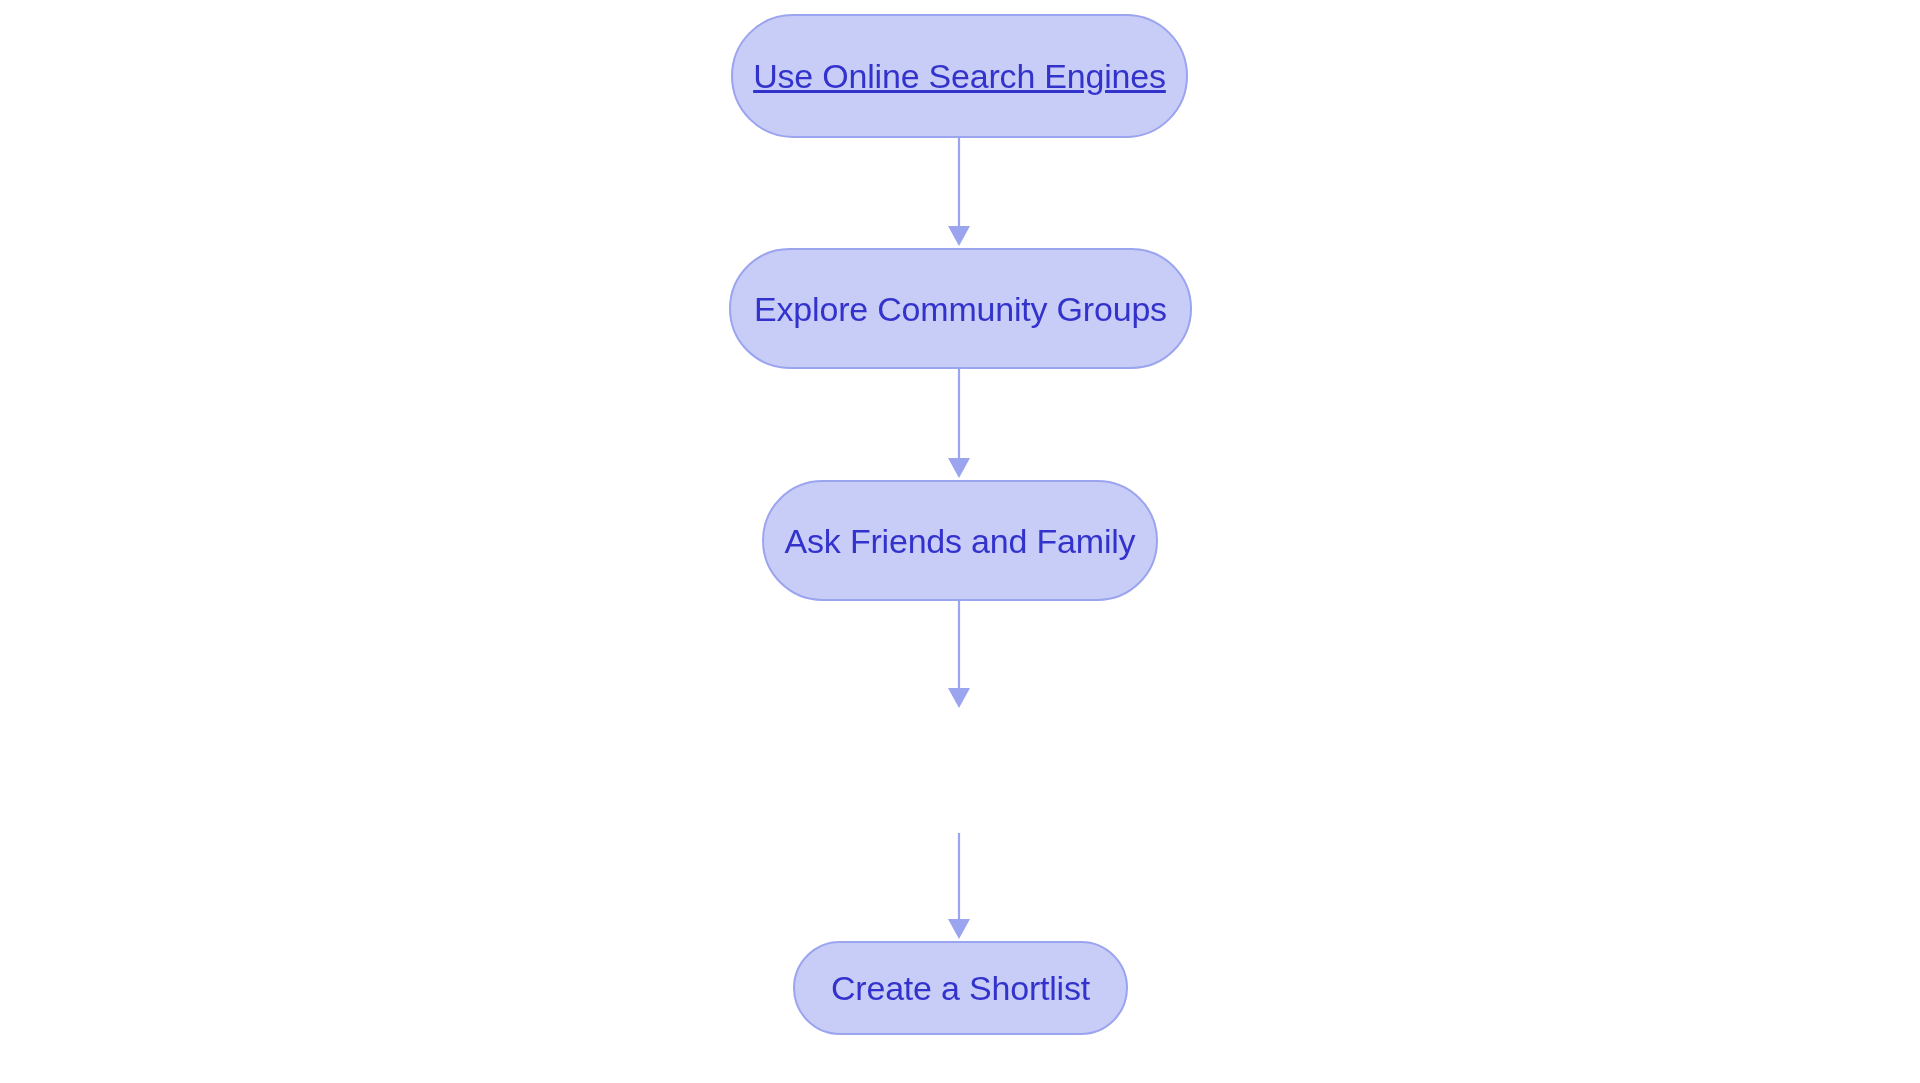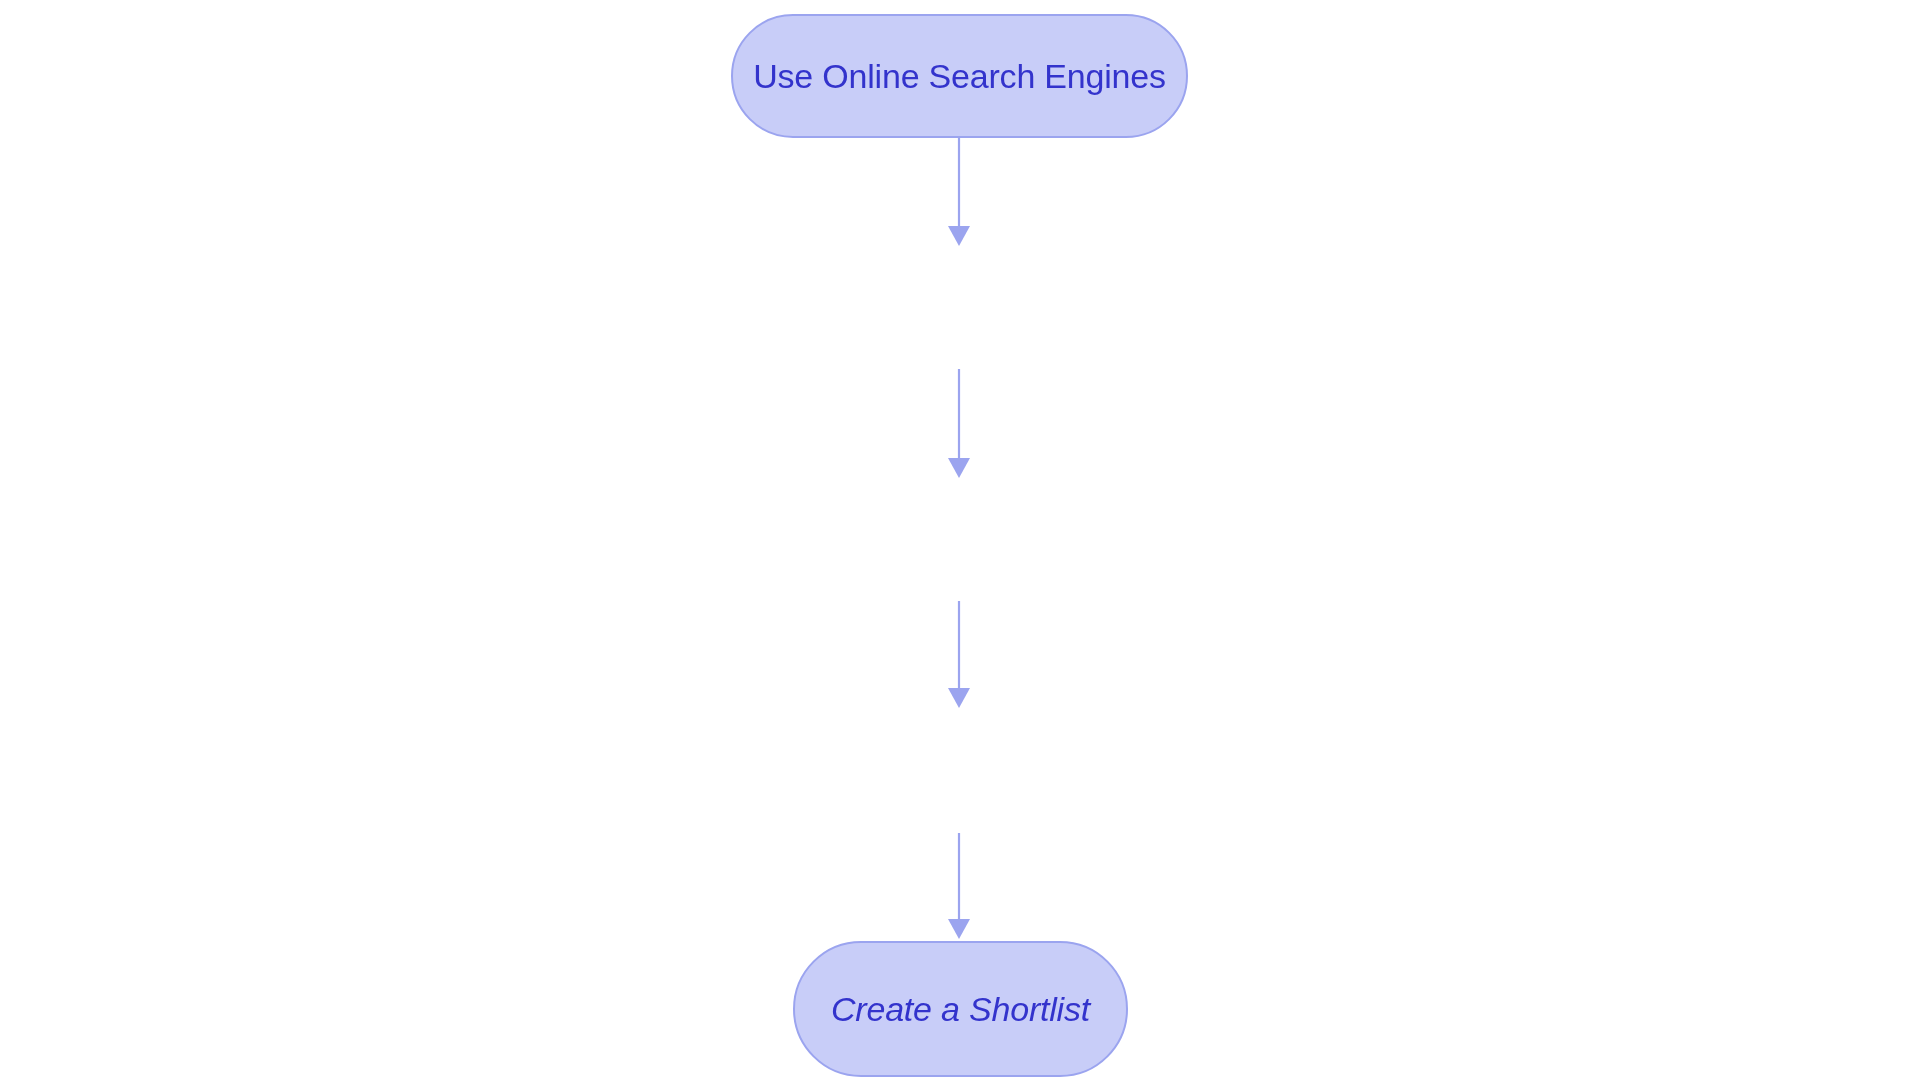--- a/index.html
+++ b/index.html
@@ -65,24 +65,30 @@
     <line x1="959" y1="369" x2="959" y2="460"></line>
     <polygon points="948,458 970,458 959,478"></polygon>
 
     <line x1="959" y1="601" x2="959" y2="690"></line>
     <polygon points="948,688 970,688 959,708"></polygon>
 
     <line x1="959" y1="833" x2="959" y2="921"></line>
     <polygon points="948,919 970,919 959,939"></polygon>
   </svg>
 
-  <div class="flow-node" style="left:731px; top:14px; width:457px; height:124px;">
+  <div class="flow-node" style="left:731px; top:14px; width:457px; height:124px;text-decoration:underline;">
     <span class="node-label">Use Online Search Engines</span>
   </div>
 
+  <div class="flow-node" style="left:729px; top:248px; width:463px; height:121px;">
+    <span class="node-label">Explore Community Groups</span>
+  </div>
+
+  <div class="flow-node" style="left:762px; top:480px; width:396px; height:121px;">
+    <span class="node-label">Ask Friends and Family</span>
+  </div>
 
 
-
-  <div class="flow-node" style="left:793px; top:941px; width:335px; height:136px;font-style:italic;">
+  <div class="flow-node" style="left:793px; top:941px; width:335px; height:94px;">
     <span class="node-label">Create a Shortlist</span>
   </div>
 
 </div>
 
 </body></html>

